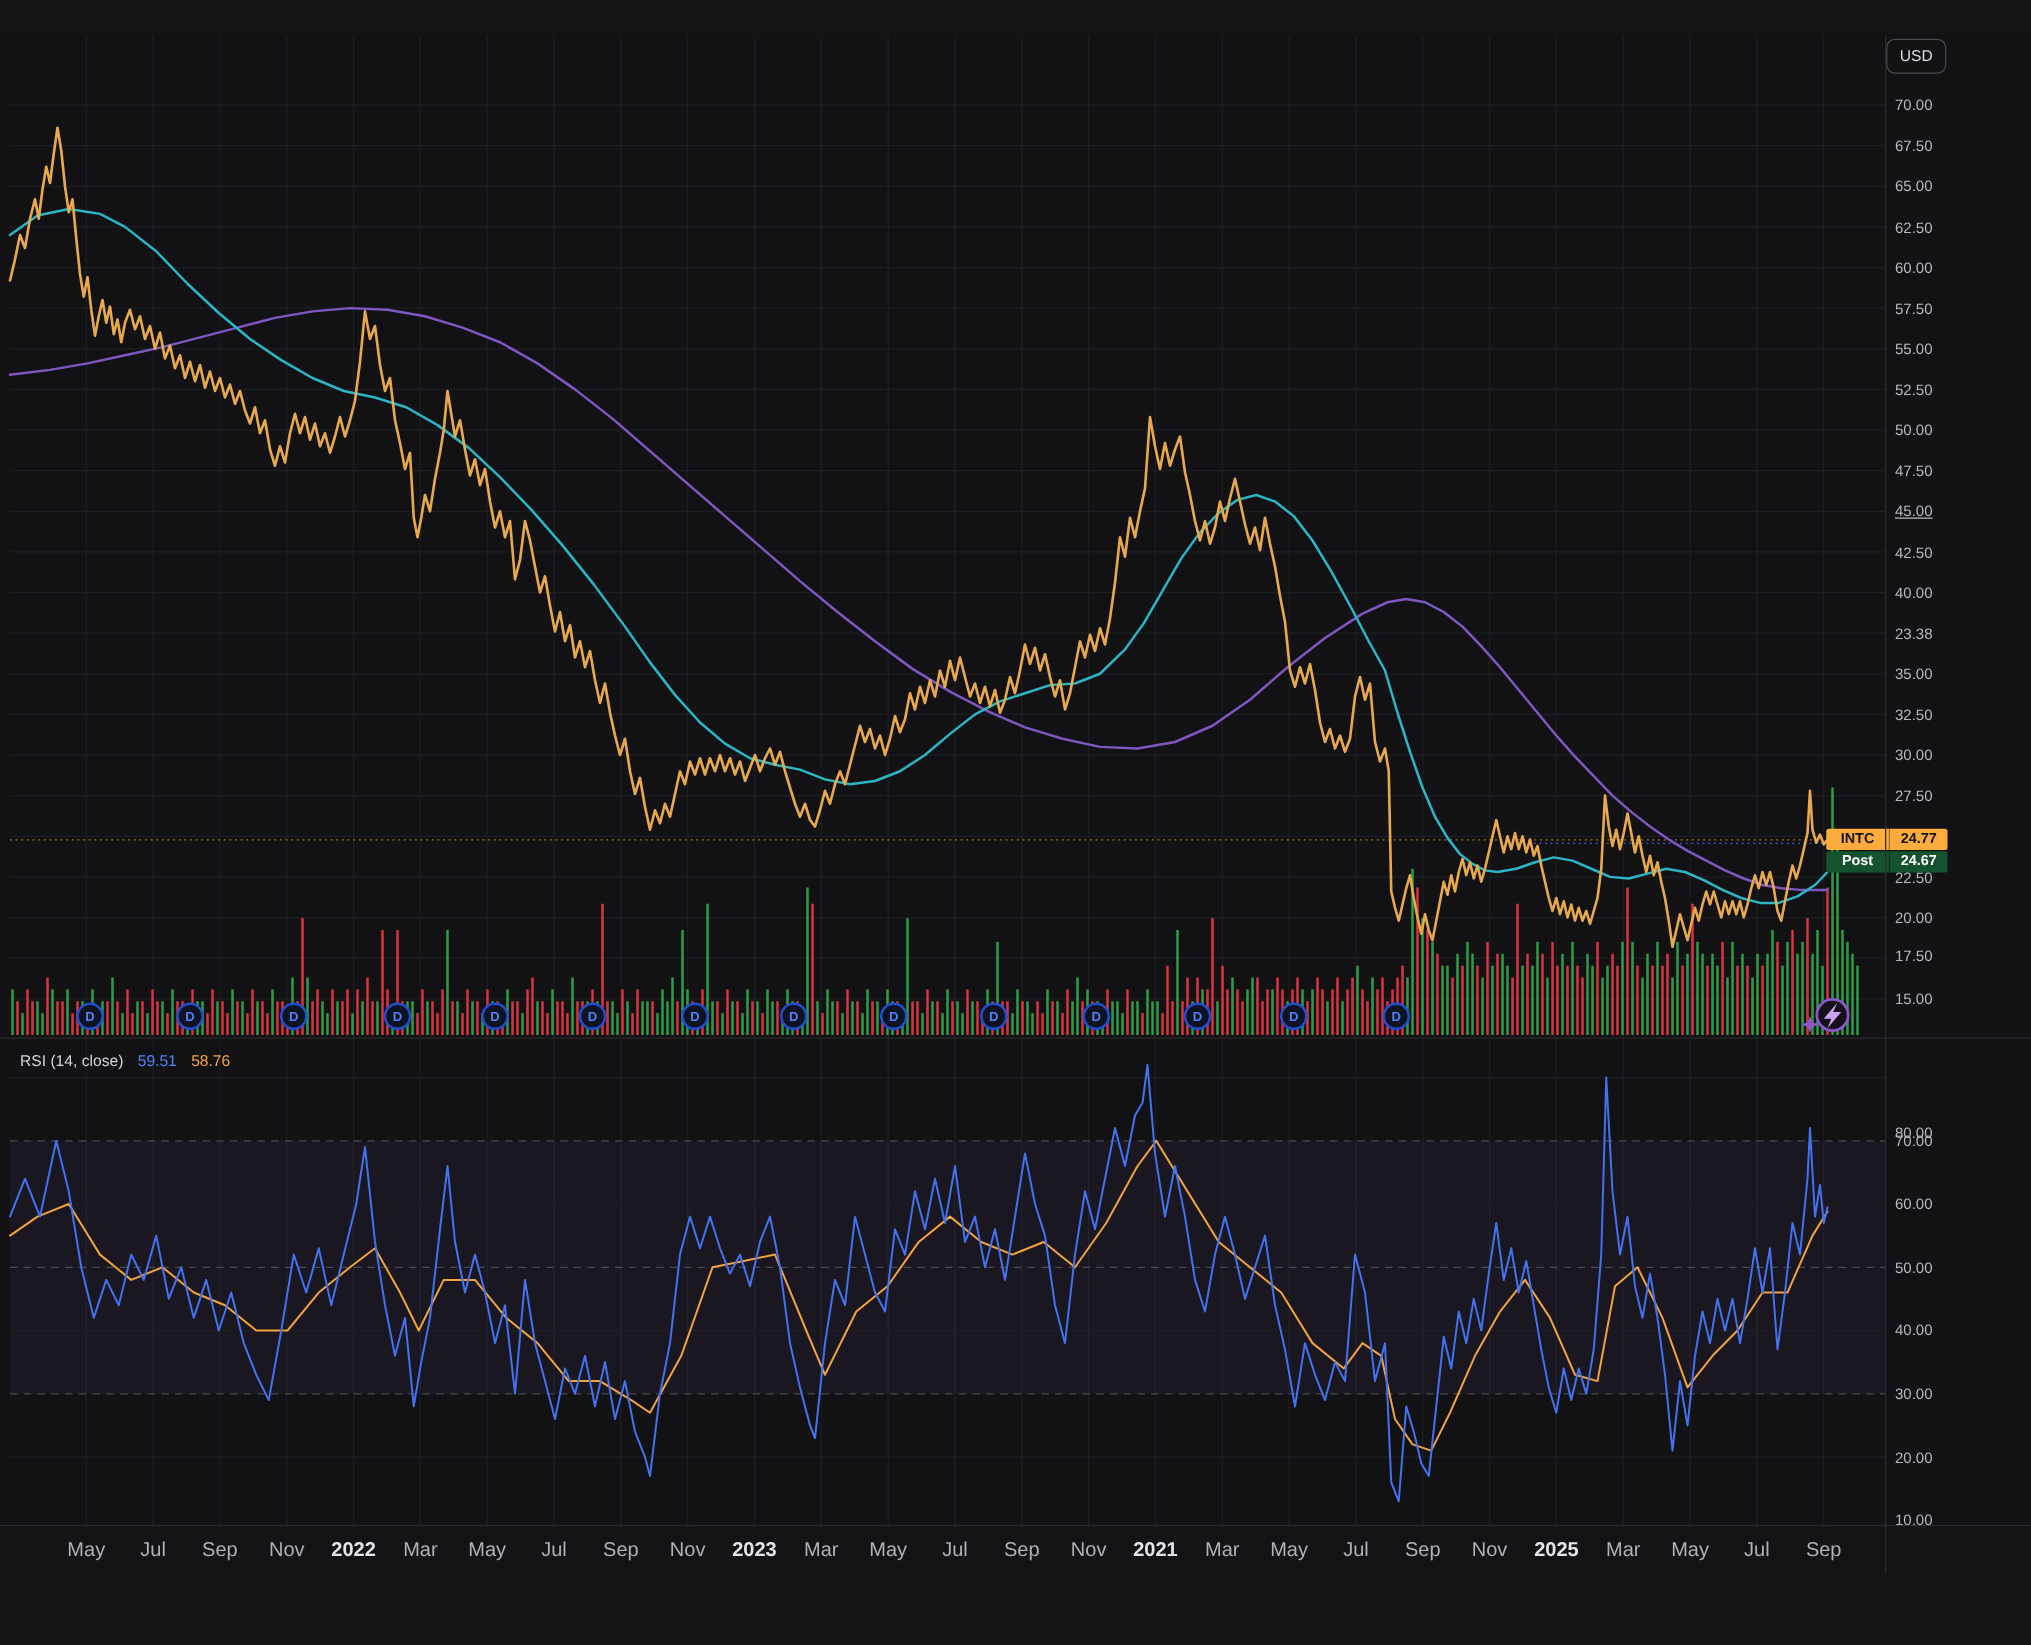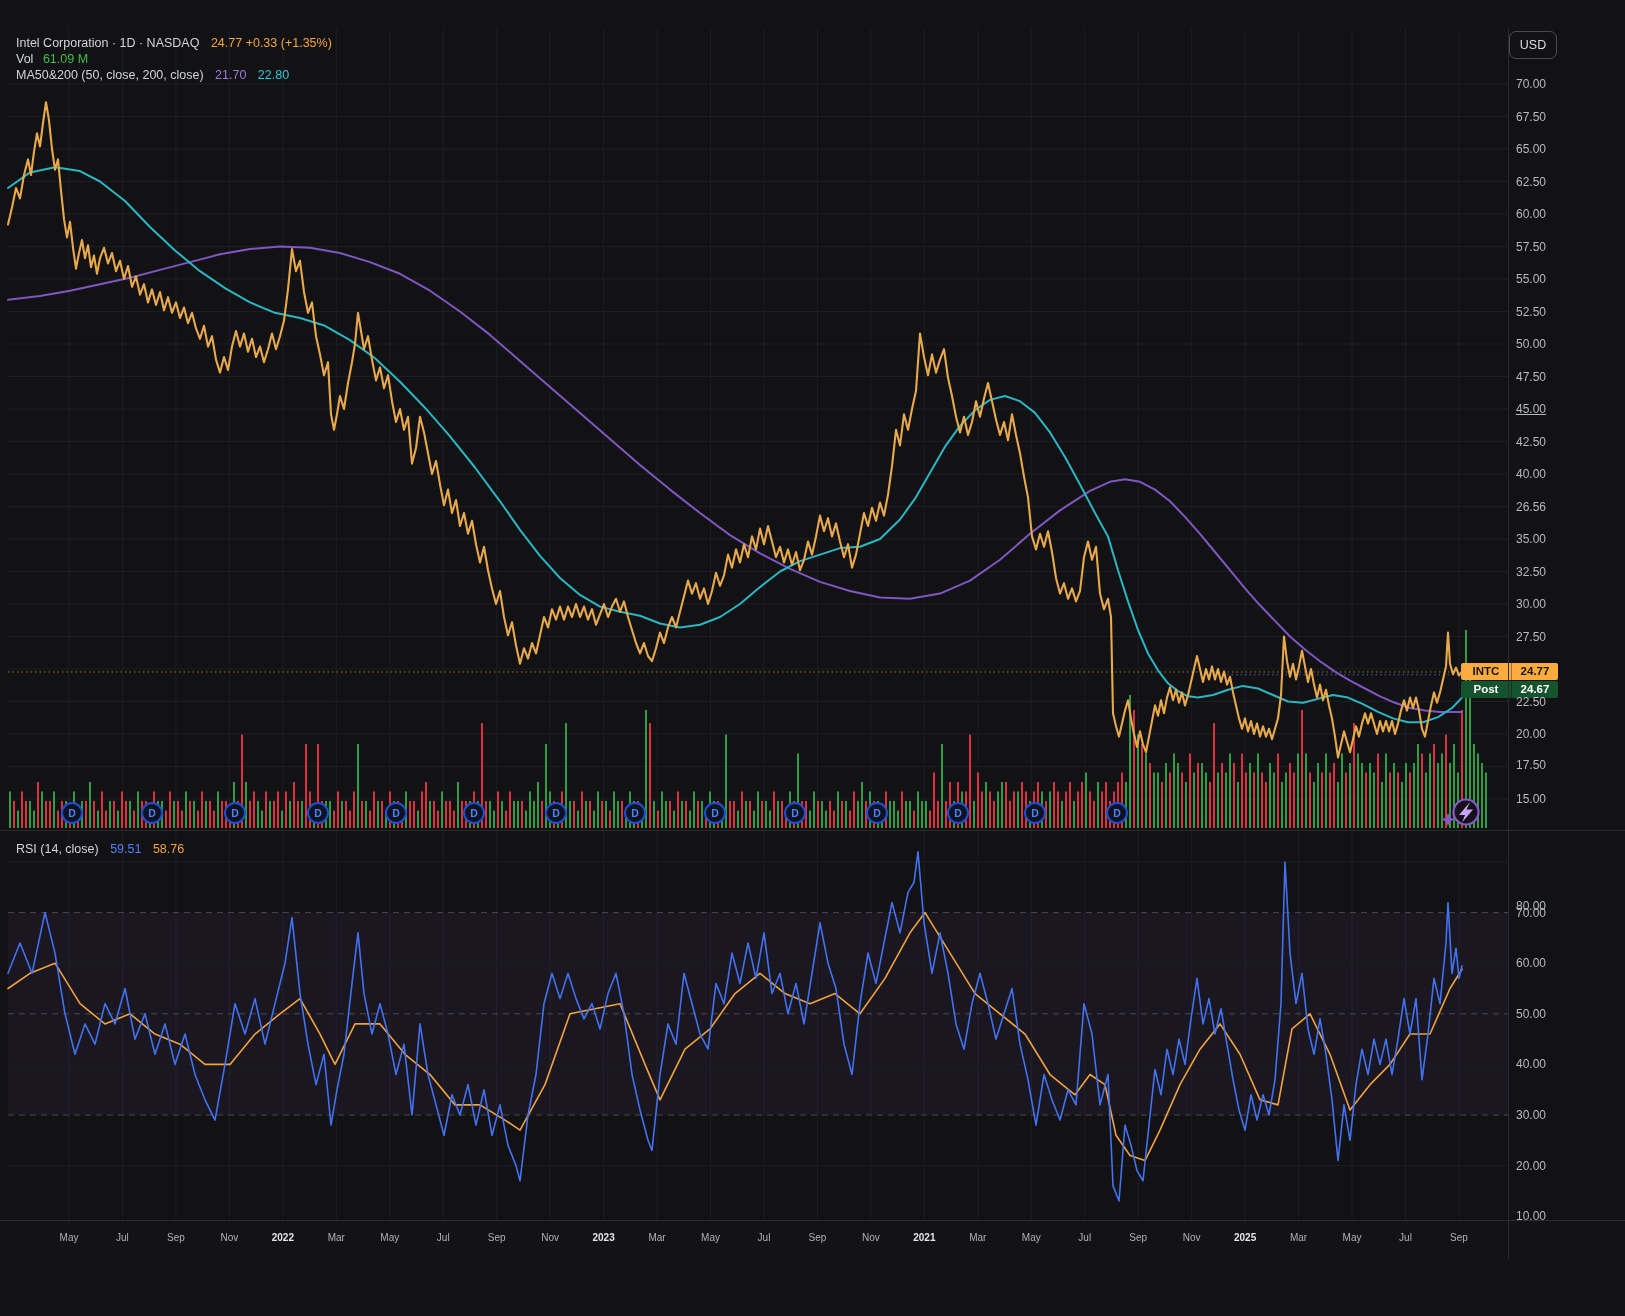--- a/index.html
+++ b/index.html
@@ -11,21 +11,21 @@
   .plotbg{position:absolute;left:0;top:29px;width:1625px;height:1229px;background:#121214;}
   svg.overlay{position:absolute;left:0;top:0;width:1625px;height:1316px;}
   .legend{position:absolute;left:16px;top:35px;font-size:12.5px;color:#d6d9de;line-height:16px;}
   .legend .row{height:16px;white-space:nowrap;}
   .orange{color:#f7a53c;} .green{color:#3fbf4a;} .purple{color:#9d7bd8;} .cyan{color:#2fc6da;}
   .blue{color:#4f82f7;} .dim{color:#d1d4dc;}
   .usd-btn{position:absolute;left:1509px;top:31px;width:46px;height:26px;border:1px solid #4a4b50;
            border-radius:7px;color:#dcdde1;font-size:12.5px;display:flex;align-items:center;
            justify-content:center;background:transparent;cursor:pointer;}
   .tick{position:absolute;left:1516px;height:16px;line-height:16px;font-size:12px;color:#b6b9c0;white-space:nowrap;}
-  .tlabel{position:absolute;top:1232px;transform:translateX(-50%);font-size:10px;color:#aeb1b8;white-space:nowrap;}
+  .tlabel{position:absolute;top:1232px;transform:translateX(-50%);font-size:16px;color:#aeb1b8;white-space:nowrap;}
   .tlabel.year{color:#e3e5ea;font-weight:bold;}
   .ptag{position:absolute;left:1461px;height:17px;display:flex;border-radius:2px;overflow:hidden;
         font-size:11.5px;font-weight:bold;line-height:17px;}
   .ptag .nm{width:50px;text-align:center;}
   .ptag .val{width:46px;text-align:center;border-left:1px solid rgba(0,0,0,0.35);}
   .rsi-legend{position:absolute;left:16px;top:841px;font-size:12.5px;color:#d6d9de;height:16px;line-height:16px;white-space:nowrap;}
   .sep{position:absolute;background:#2a2b2f;}
   .bottombar{position:absolute;left:0;top:1259px;width:100%;height:57px;background:#1c1c1f;
              border-top:1px solid #2c2c30;display:flex;align-items:center;}
   .tvlogo{display:flex;align-items:center;margin-left:36px;gap:10px;}
@@ -532,35 +532,20 @@
         <circle cx="1117" cy="813" r="10" fill="#0e1322" stroke="#1f4fd0" stroke-width="2"></circle>
         <text x="1117" y="816.8" text-anchor="middle" font-size="10.5" font-weight="bold" fill="#4f82f7" font-family="Liberation Sans, sans-serif">D</text>
       </g>
       <g>
         <circle cx="1466" cy="812" r="12.5" fill="#151019" stroke="#8d55cc" stroke-width="2.2"></circle>
         <path d="M1470 802 L1459 815 L1465 815 L1462 822.5 L1473 809.5 L1466.5 809.5 Z" fill="#c9a4f5"></path>
       </g>
       <path d="M1448 813 L1450 817.5 L1454.5 819.5 L1450 821.5 L1448 826 L1446 821.5 L1441.5 819.5 L1446 817.5 Z" fill="#8d55cc"></path>
     </svg>
 
-  <div class="legend">
-    <div class="row">
-      <span class="dim">Intel Corporation · 1D · NASDAQ</span>
-      <span class="orange" style="margin-left:8px">24.77 +0.33 (+1.35%)</span>
-    </div>
-    <div class="row">
-      <span class="dim">Vol</span>
-      <span class="green" style="margin-left:6px">61.09 M</span>
-    </div>
-    <div class="row">
-      <span class="dim">MA50&amp;200 (50, close, 200, close)</span>
-      <span class="purple" style="margin-left:8px">21.70</span>
-      <span class="cyan" style="margin-left:8px">22.80</span>
-    </div>
-  </div>
 
   <div class="usd-btn">
     <span>USD</span>
   </div>
 
   <div class="ptag" id="tag-symbol" style="top: 663px; background: rgb(252, 171, 60); color: rgb(20, 20, 20);">
     <span class="nm">INTC</span>
     <span class="val">24.77</span>
   </div>
   <div class="ptag" id="tag-post" style="top: 681px; background: #14532d; color: rgb(255, 255, 255);">
@@ -581,21 +566,21 @@
       <div class="tick" style="top: 173.5px;">62.50</div>
       <div class="tick" style="top: 206px;">60.00</div>
       <div class="tick" style="top: 238.5px;">57.50</div>
       <div class="tick" style="top: 271px;">55.00</div>
       <div class="tick" style="top: 303.5px;">52.50</div>
       <div class="tick" style="top: 336px;">50.00</div>
       <div class="tick" style="top: 368.5px;">47.50</div>
       <div class="tick" style="top: 401px; text-decoration: underline;">45.00</div>
       <div class="tick" style="top: 433.5px;">42.50</div>
       <div class="tick" style="top: 466px;">40.00</div>
-      <div class="tick" style="top: 498.5px;">26.56</div>
+      <div class="tick" style="top: 498.5px;">23.38</div>
       <div class="tick" style="top: 531px;">35.00</div>
       <div class="tick" style="top: 563.5px;">32.50</div>
       <div class="tick" style="top: 596px;">30.00</div>
       <div class="tick" style="top: 628.5px;">27.50</div>
       <div class="tick" style="top: 693.5px;">22.50</div>
       <div class="tick" style="top: 726px;">20.00</div>
       <div class="tick" style="top: 757px;">17.50</div>
       <div class="tick" style="top: 791px;">15.00</div>
     </div>
   <div id="rsi-axis">

